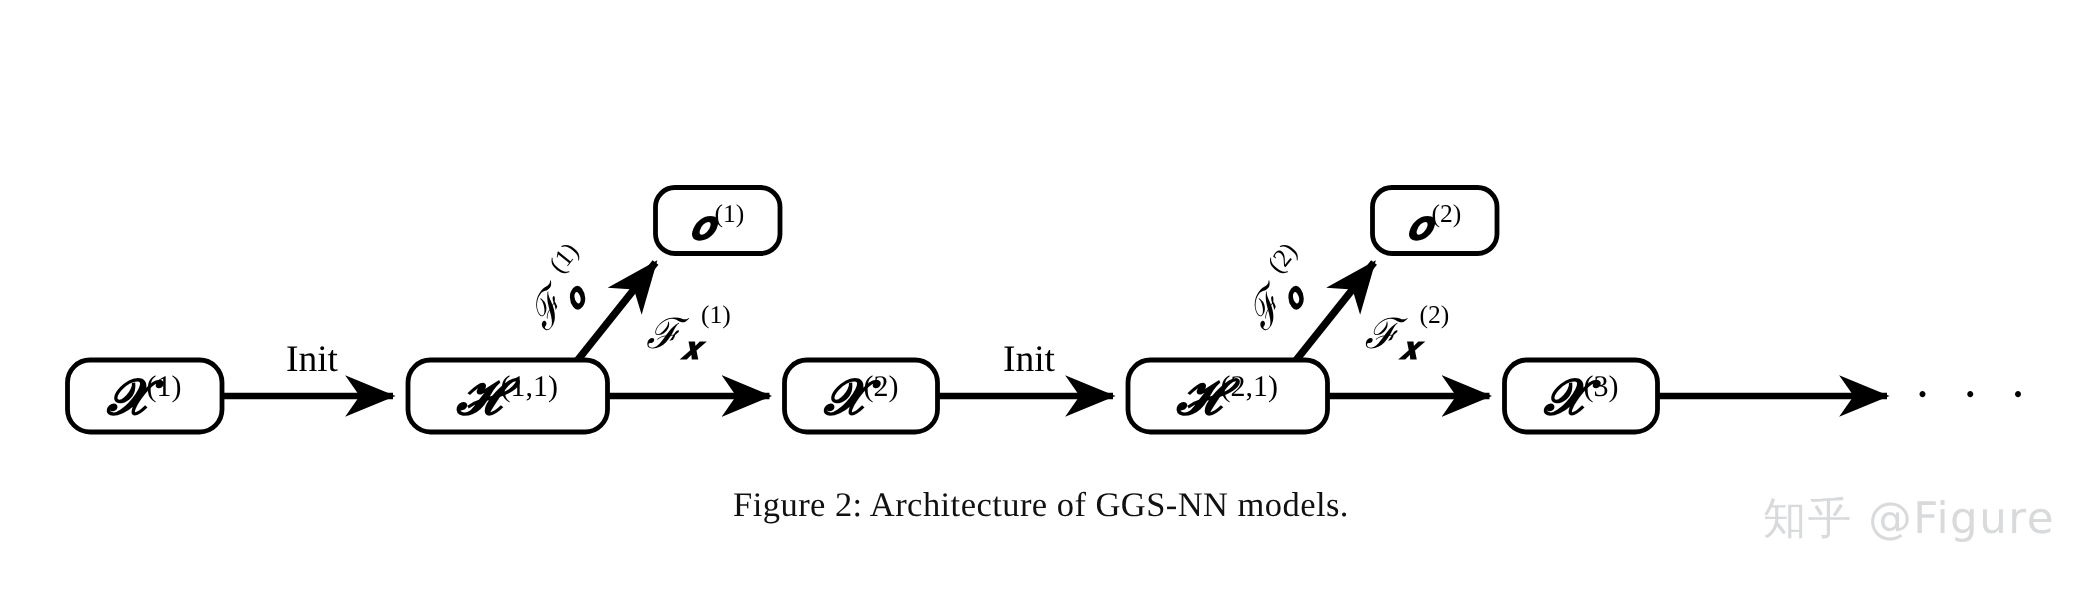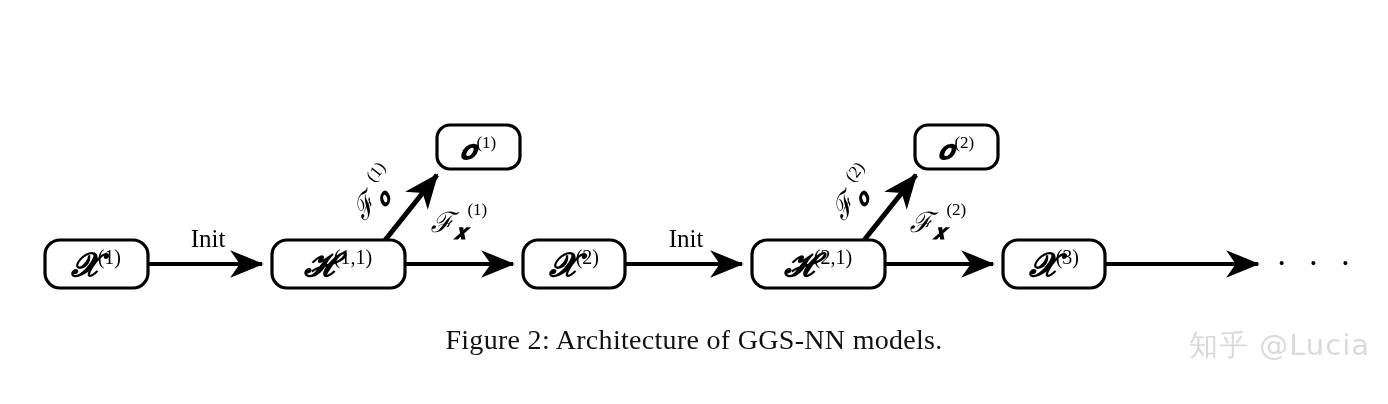--- a/index.html
+++ b/index.html
@@ -95,21 +95,21 @@
     letter-spacing: 6px;
     fill: #000000;
   }
   #caption {
     position: absolute;
     left: 0;
     top: 324px;
     width: 1388px;
     text-align: center;
     font-family: "Liberation Serif", serif;
-    font-size: 28px;
+    font-size: 23px;
     color: #111111;
     letter-spacing: 0.3px;
   }
   #watermark {
     position: absolute;
     right: 18px;
     top: 326px;
     font-family: "DejaVu Sans", sans-serif;
     font-size: 29px;
     color: #d8dadc;
@@ -204,15 +204,15 @@
     </g>
 
     <text class="edge-label" x="938" y="232">
       <tspan class="script-cal">ℱ</tspan><tspan class="sub-var" dy="7">𝒙</tspan><tspan class="sup-small" dy="-24">(2)</tspan>
     </text>
 
     <text class="dots" x="1276" y="274">· · ·</text>
   </svg>
 
   <div id="caption">Figure 2: Architecture of GGS-NN models.</div>
-  <div id="watermark">知乎 @Lucia</div>
+  <div id="watermark">知乎 @Figure</div>
 
 </div>
 
 </body></html>

